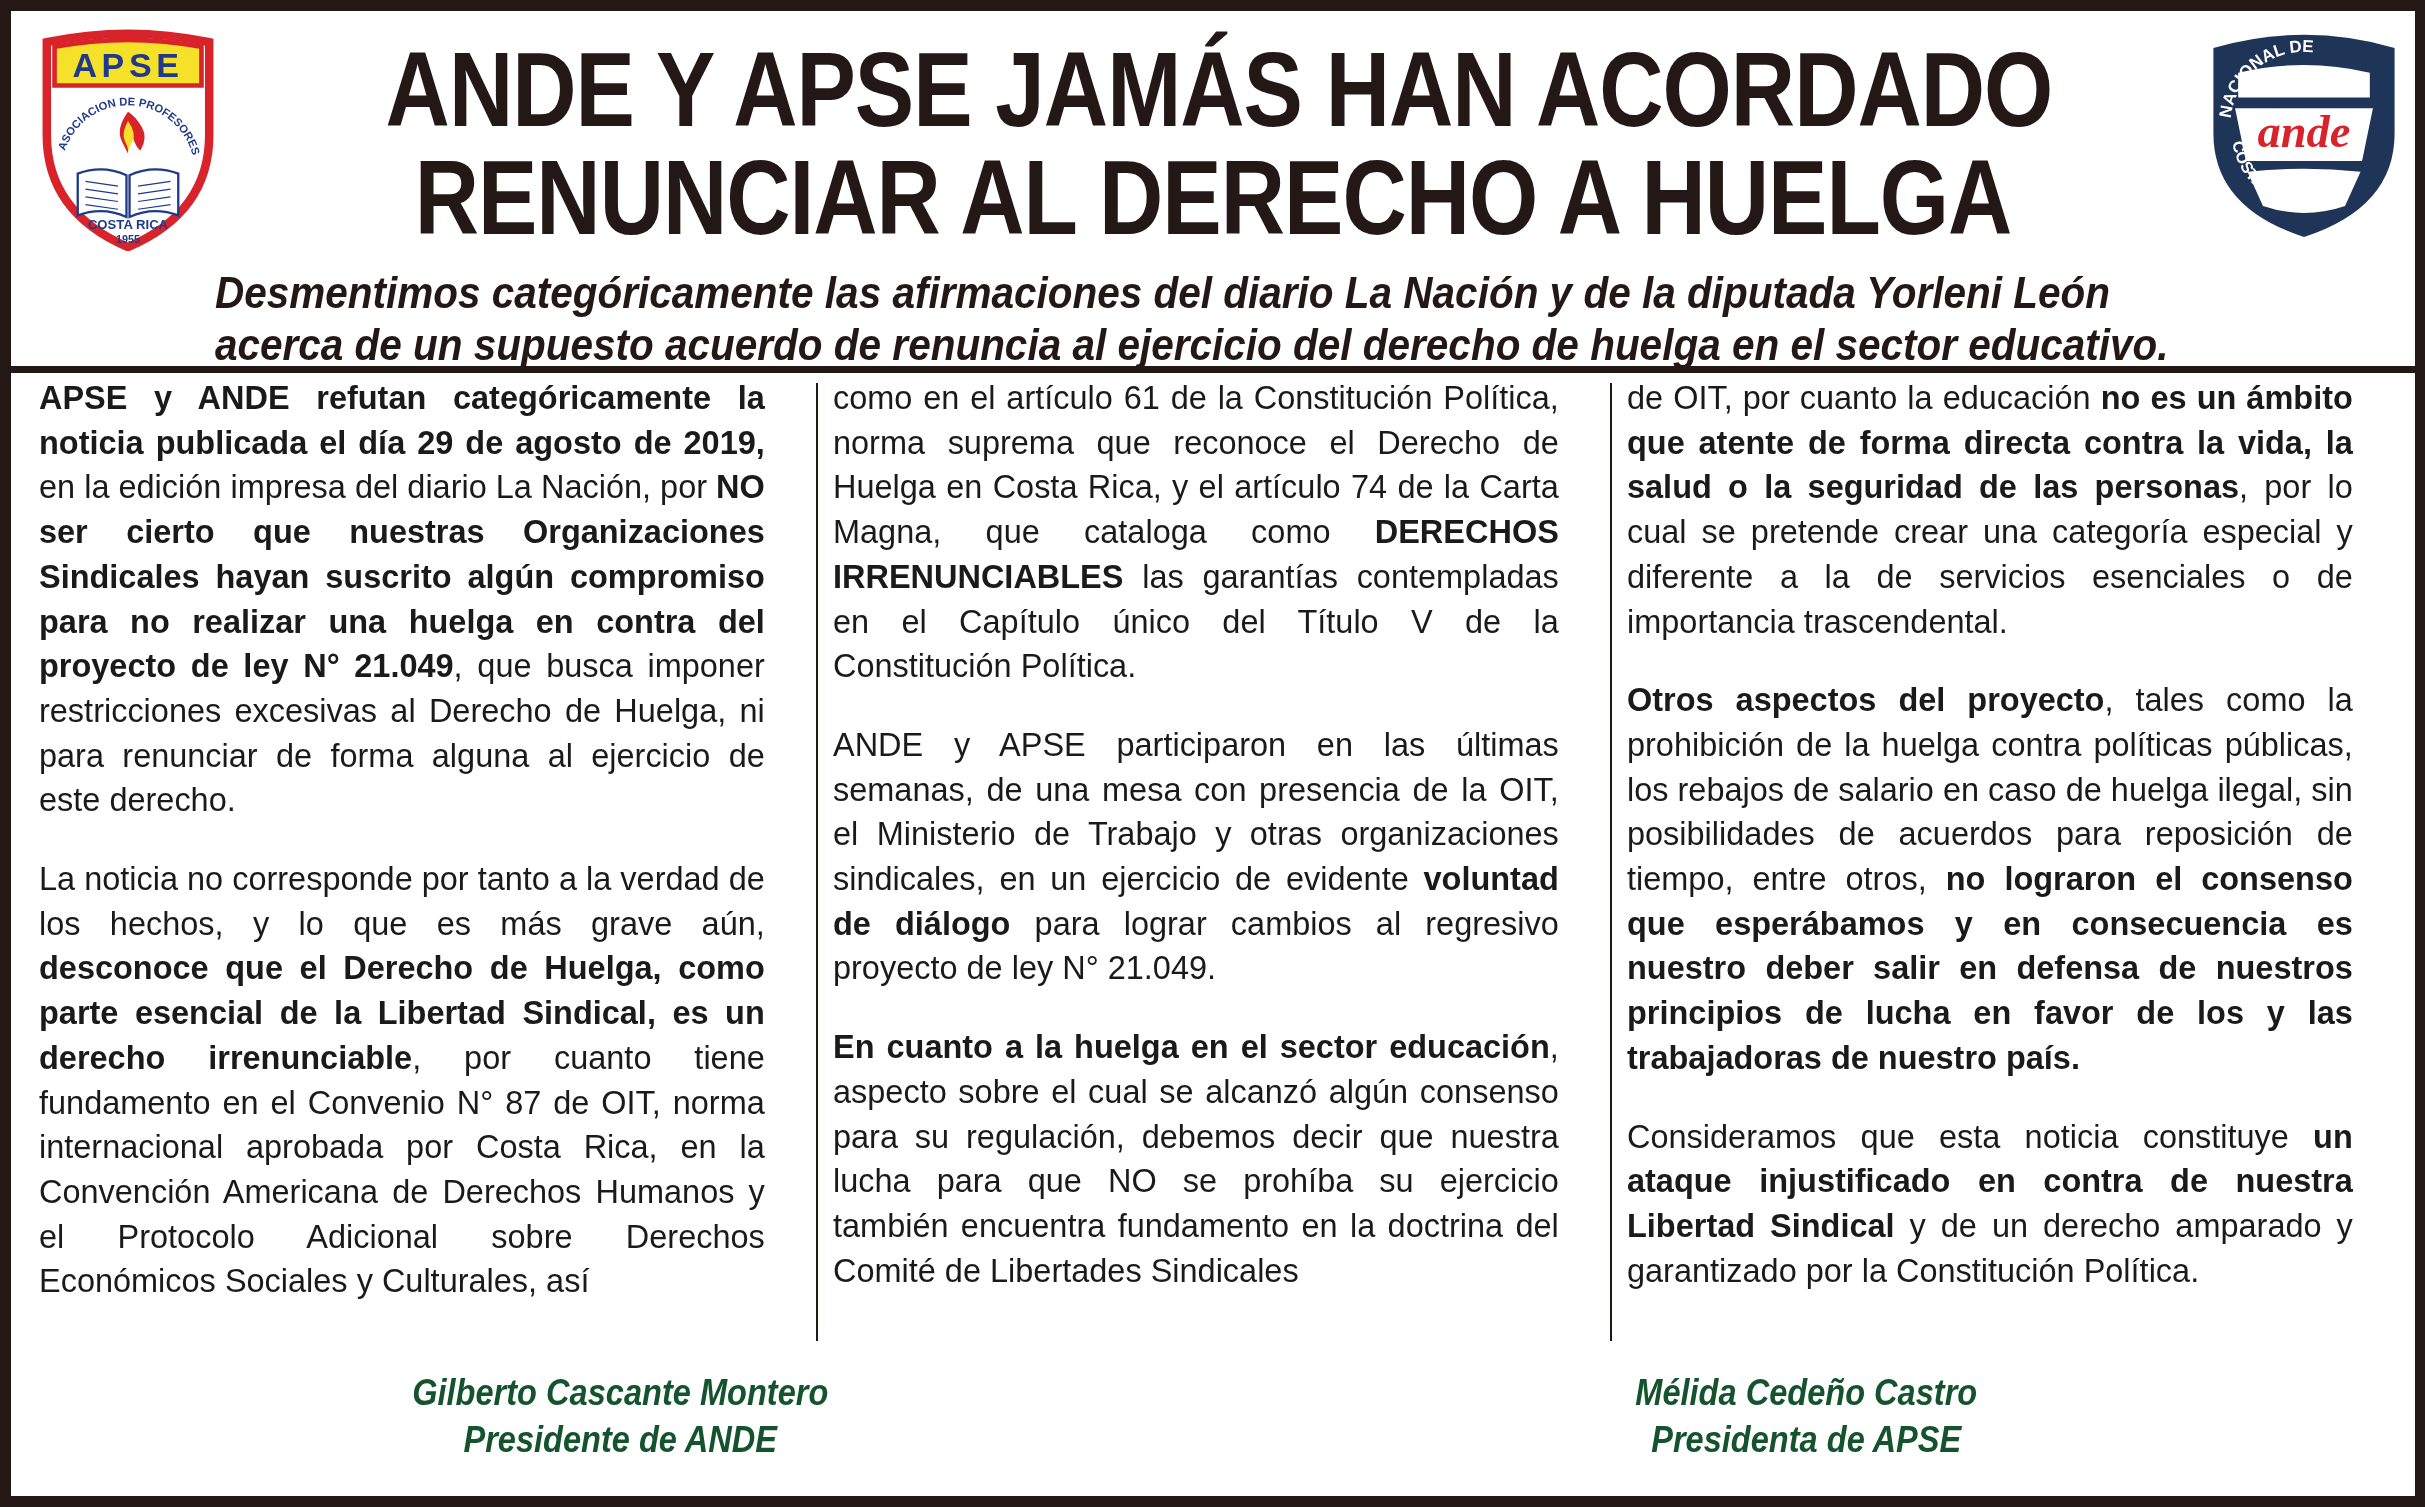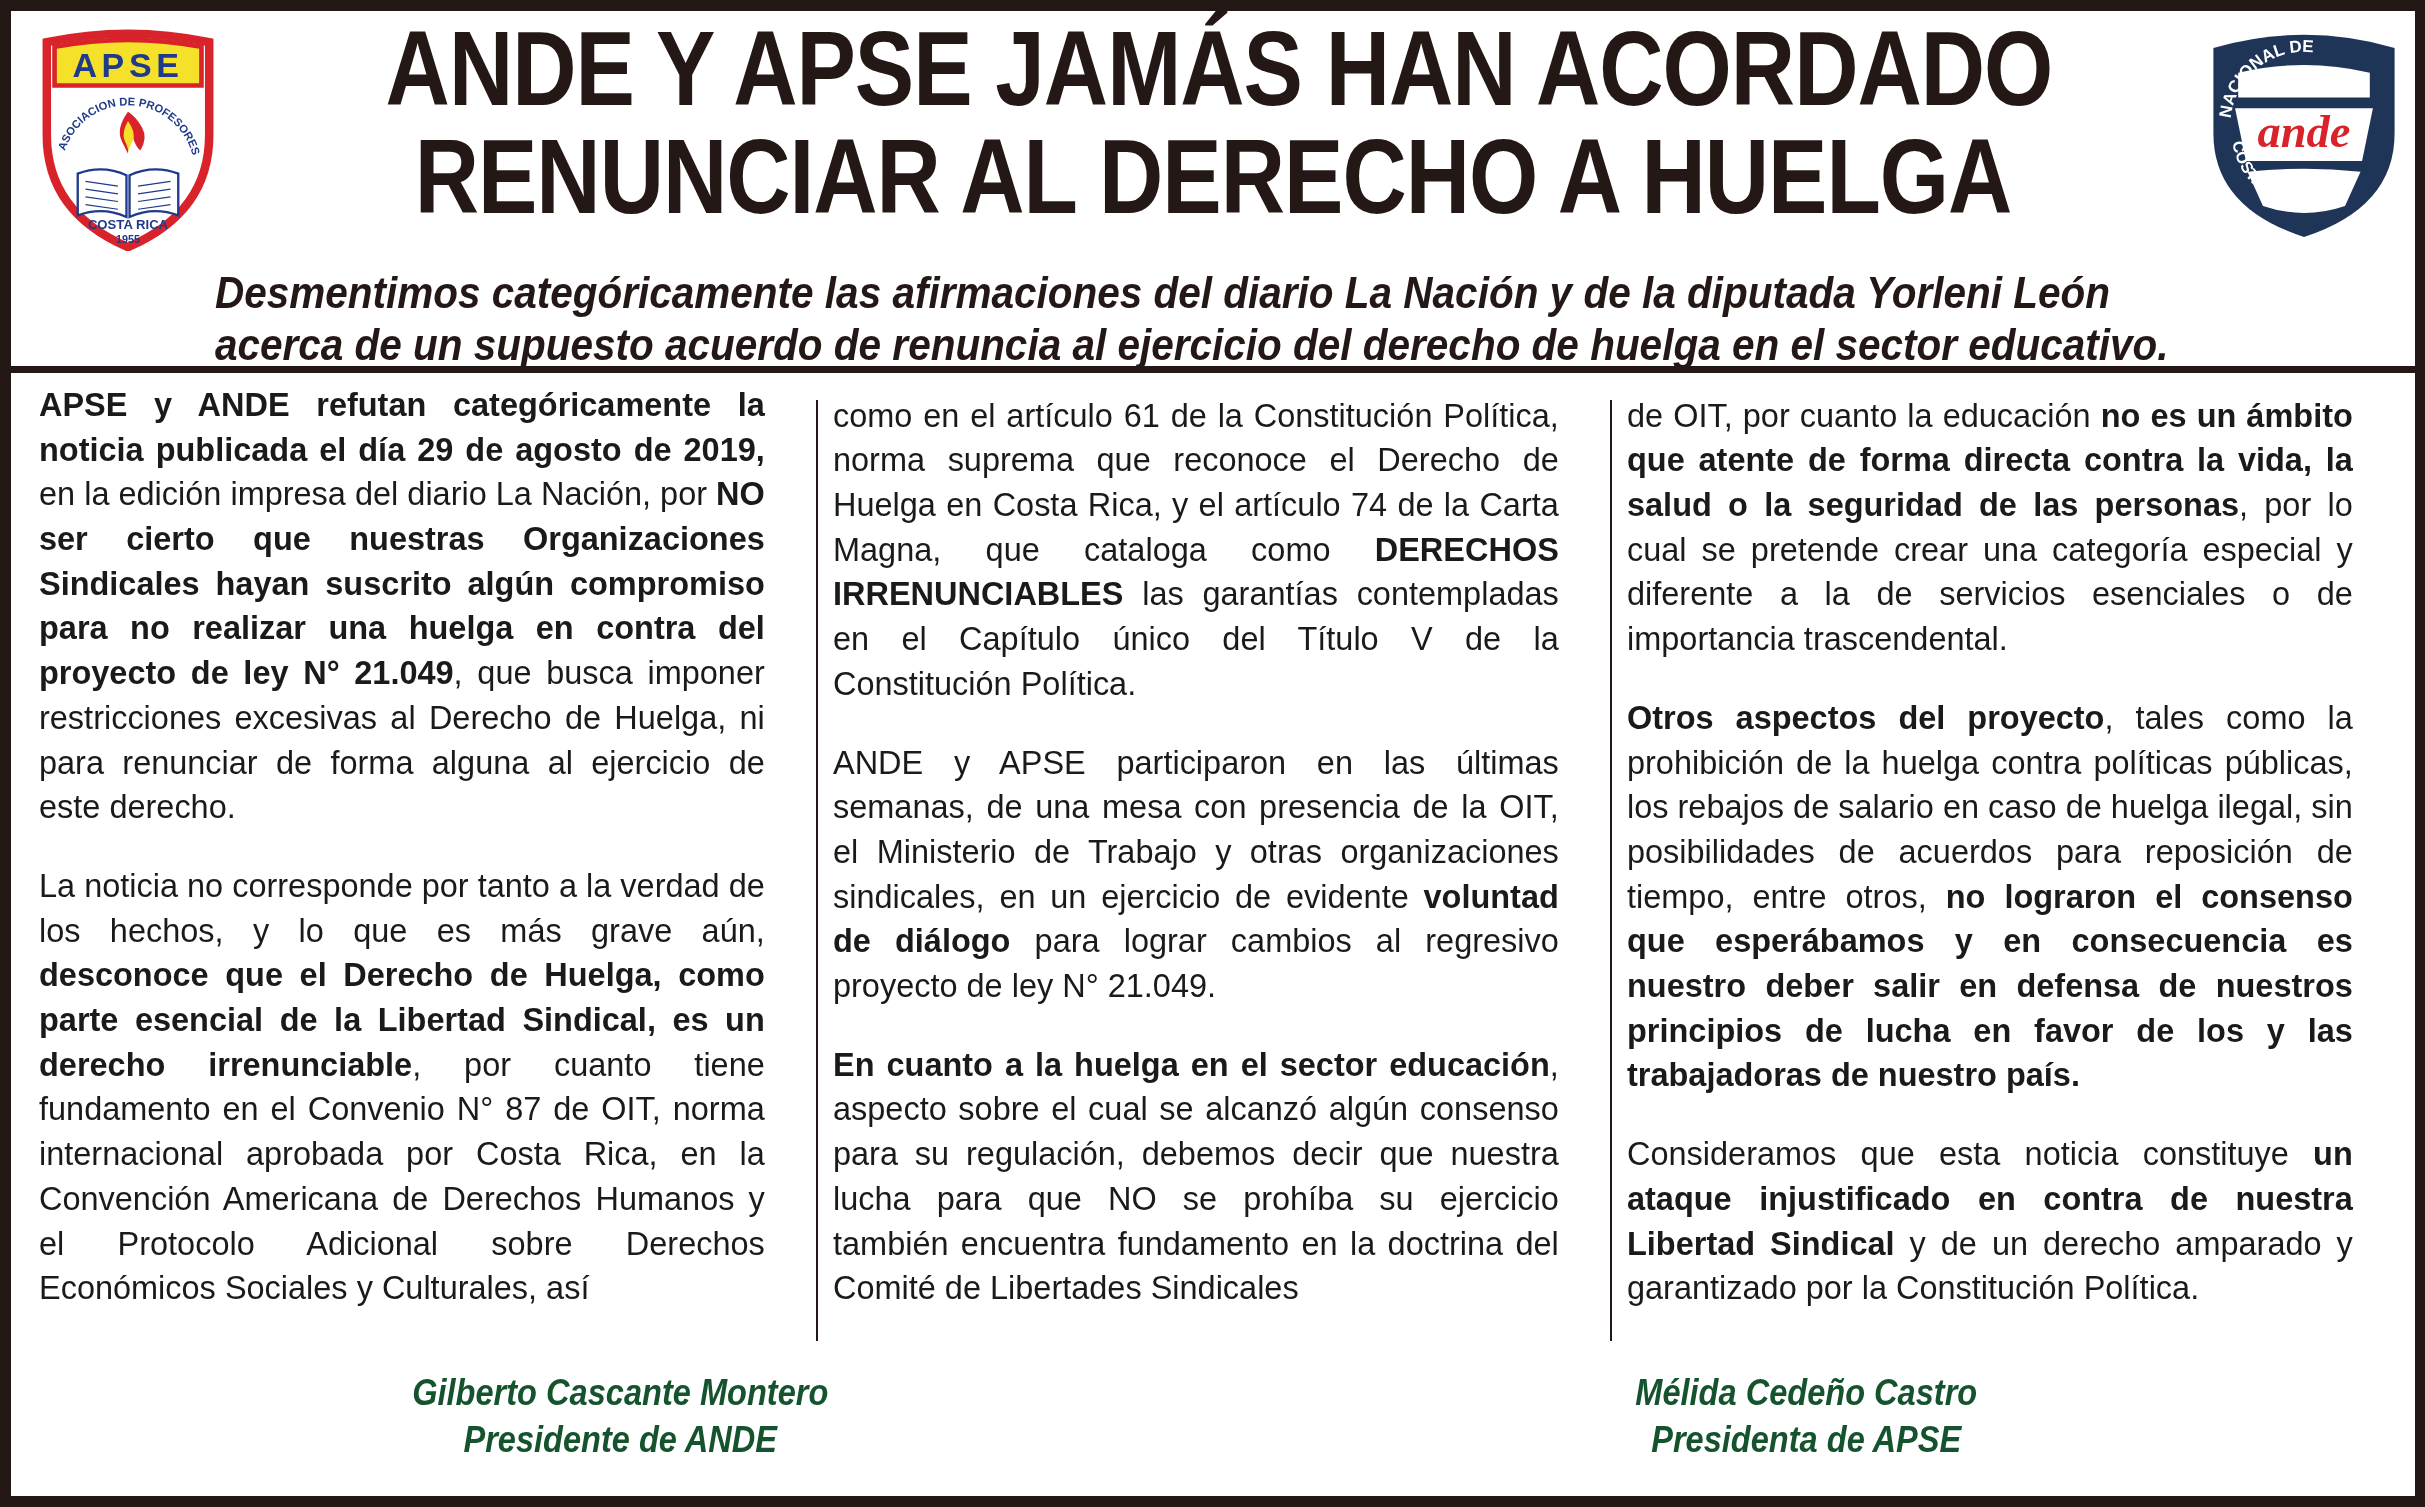--- a/index.html
+++ b/index.html
@@ -27,21 +27,21 @@
     left: 20px; top: 7.7px;
     width: 194px; height: 232px;
   }
   .logo-right {
     position: absolute;
     right: 11px; top: 6.2px;
     width: 200px; height: 223px;
   }
   .headline-wrap {
     position: absolute;
-    left: 217px; right: 217px; top: 3px;
+    left: 217px; right: 217px; top: 24px;
     text-align: center;
   }
   .headline {
     font-family: "Liberation Sans", sans-serif;
     font-weight: 900;
     font-size: 106px;
     line-height: 1.02;
     letter-spacing: -1.2px;
     color: #231815;
     transform: scaleX(0.84);
@@ -74,21 +74,20 @@
   }
 
   
   .body {
     position: absolute;
     left: 0; right: 0;
     top: 364px;
     bottom: 152px;
     display: flex;
     padding: 0 11px;
-    align-items: flex-end;
   }
   .col {
     flex: 1 1 0;
     padding: 0 17px;
     position: relative;
     overflow: hidden;
   }
   .col + .col::before {
     content: "";
     position: absolute;

